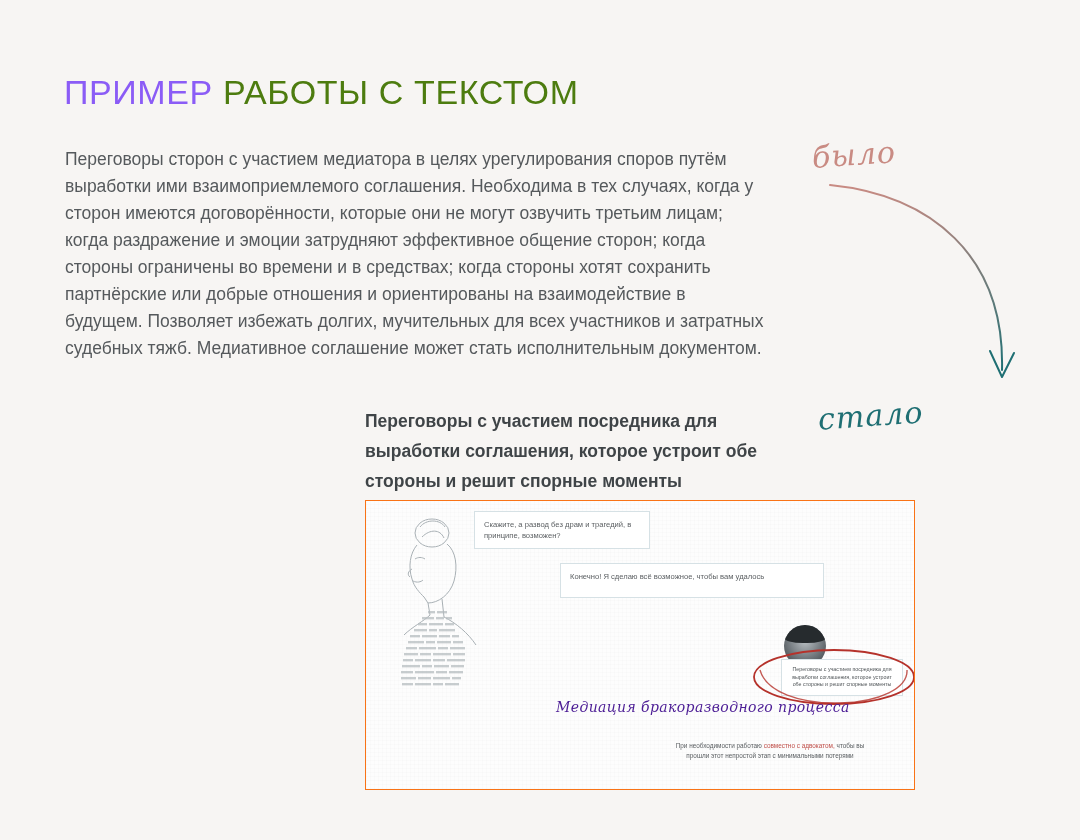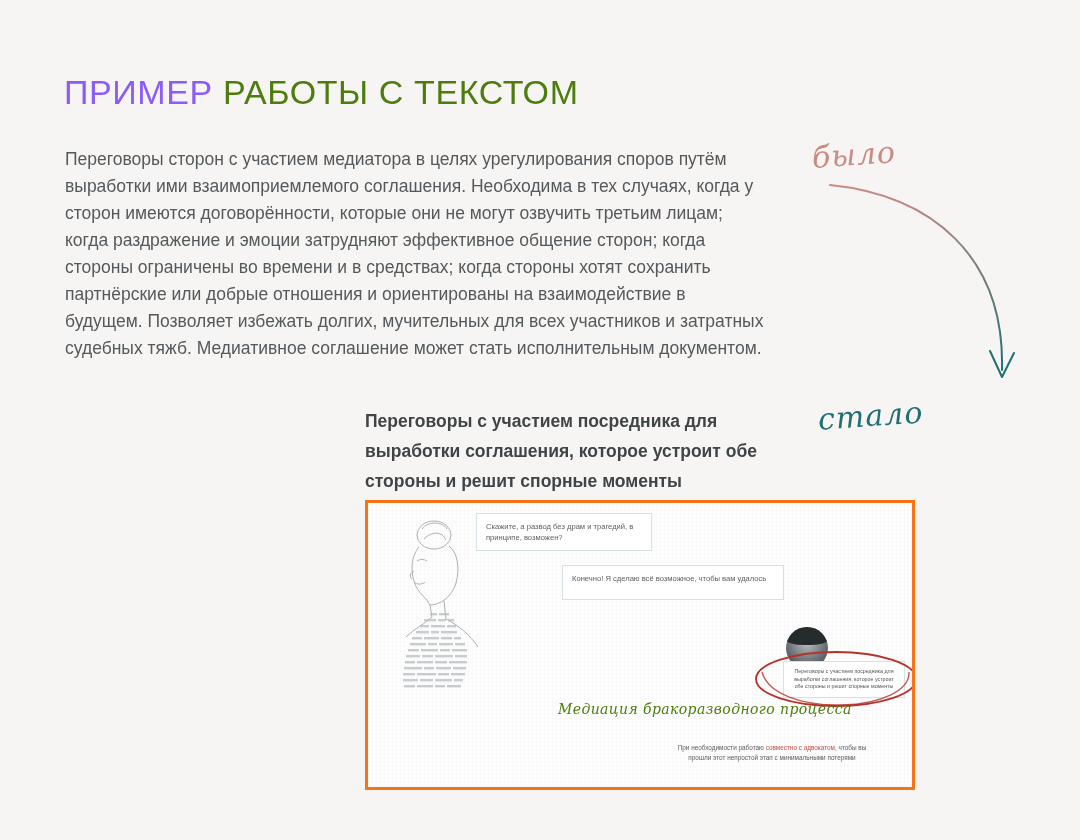--- a/index.html
+++ b/index.html
@@ -89,21 +89,21 @@
   }
 
   
   .slide {
     position: absolute;
     left: 365px;
     top: 500px;
     width: 550px;
     height: 290px;
     background: #fdfdfd;
-    border: 3px solid #f97316;
+    border: 1px solid #f97316;
     overflow: hidden;
   }
   .slide-bg-texture {
     position: absolute;
     inset: 0;
     background:
       repeating-linear-gradient(0deg, rgba(0,0,0,0.012) 0px, rgba(0,0,0,0.012) 1px, transparent 1px, transparent 4px),
       repeating-linear-gradient(90deg, rgba(0,0,0,0.012) 0px, rgba(0,0,0,0.012) 1px, transparent 1px, transparent 4px);
   }
 
@@ -121,21 +121,21 @@
   .bubble {
     position: absolute;
     background: #ffffff;
     border: 1px solid #d6e1e5;
     font-size: 7.6px;
     line-height: 11px;
     color: #5c6063;
     padding: 7px 9px;
   }
   .bubble-1 { left: 108px; top: 10px; width: 176px; }
-  .bubble-2 { left: 194px; top: 62px; width: 222px; padding-bottom: 9px; }
+  .bubble-2 { left: 194px; top: 62px; width: 264px; padding-bottom: 9px; }
   .bubble-2 .lead { margin: 0 0 6px 0; }
   .bubble-2 ul { margin: 0; padding-left: 12px; list-style: none; }
   .bubble-2 li { position: relative; padding-left: 8px; margin-bottom: 3px; font-size: 7.2px; letter-spacing: 0.2px; }
   .bubble-2 li:before {
     content: "";
     position: absolute;
     left: 0; top: 4px;
     width: 3px; height: 3px;
     background: #5c6063;
     border-radius: 50%;
@@ -184,21 +184,21 @@
   }
 
   
   .slide-script {
     position: absolute;
     left: 190px;
     top: 198px;
     font-family: "DejaVu Serif", serif;
     font-style: italic;
     font-size: 14px;
-    color: #4d7c0f;
+    color: #4c1d95;
     letter-spacing: 0.4px;
     white-space: nowrap;
   }
 
   .slide-footnote {
     position: absolute;
     left: 306px;
     top: 240px;
     width: 196px;
     font-size: 6.4px;

